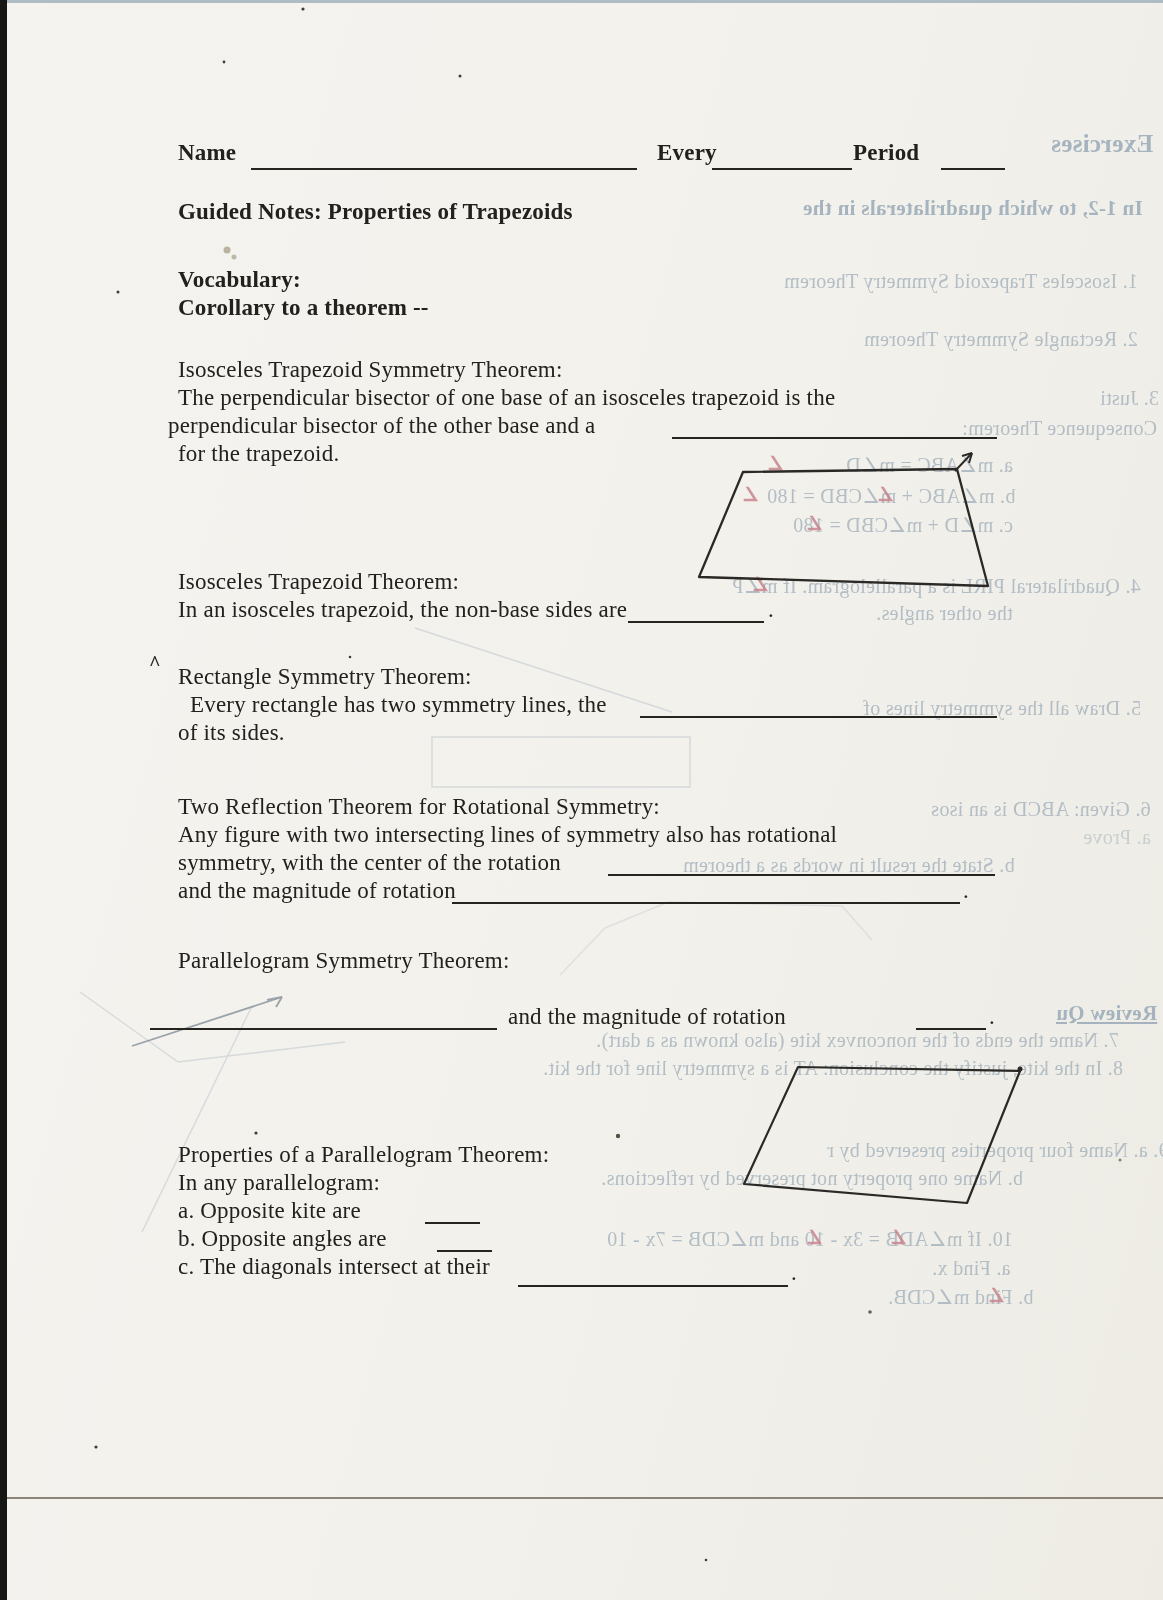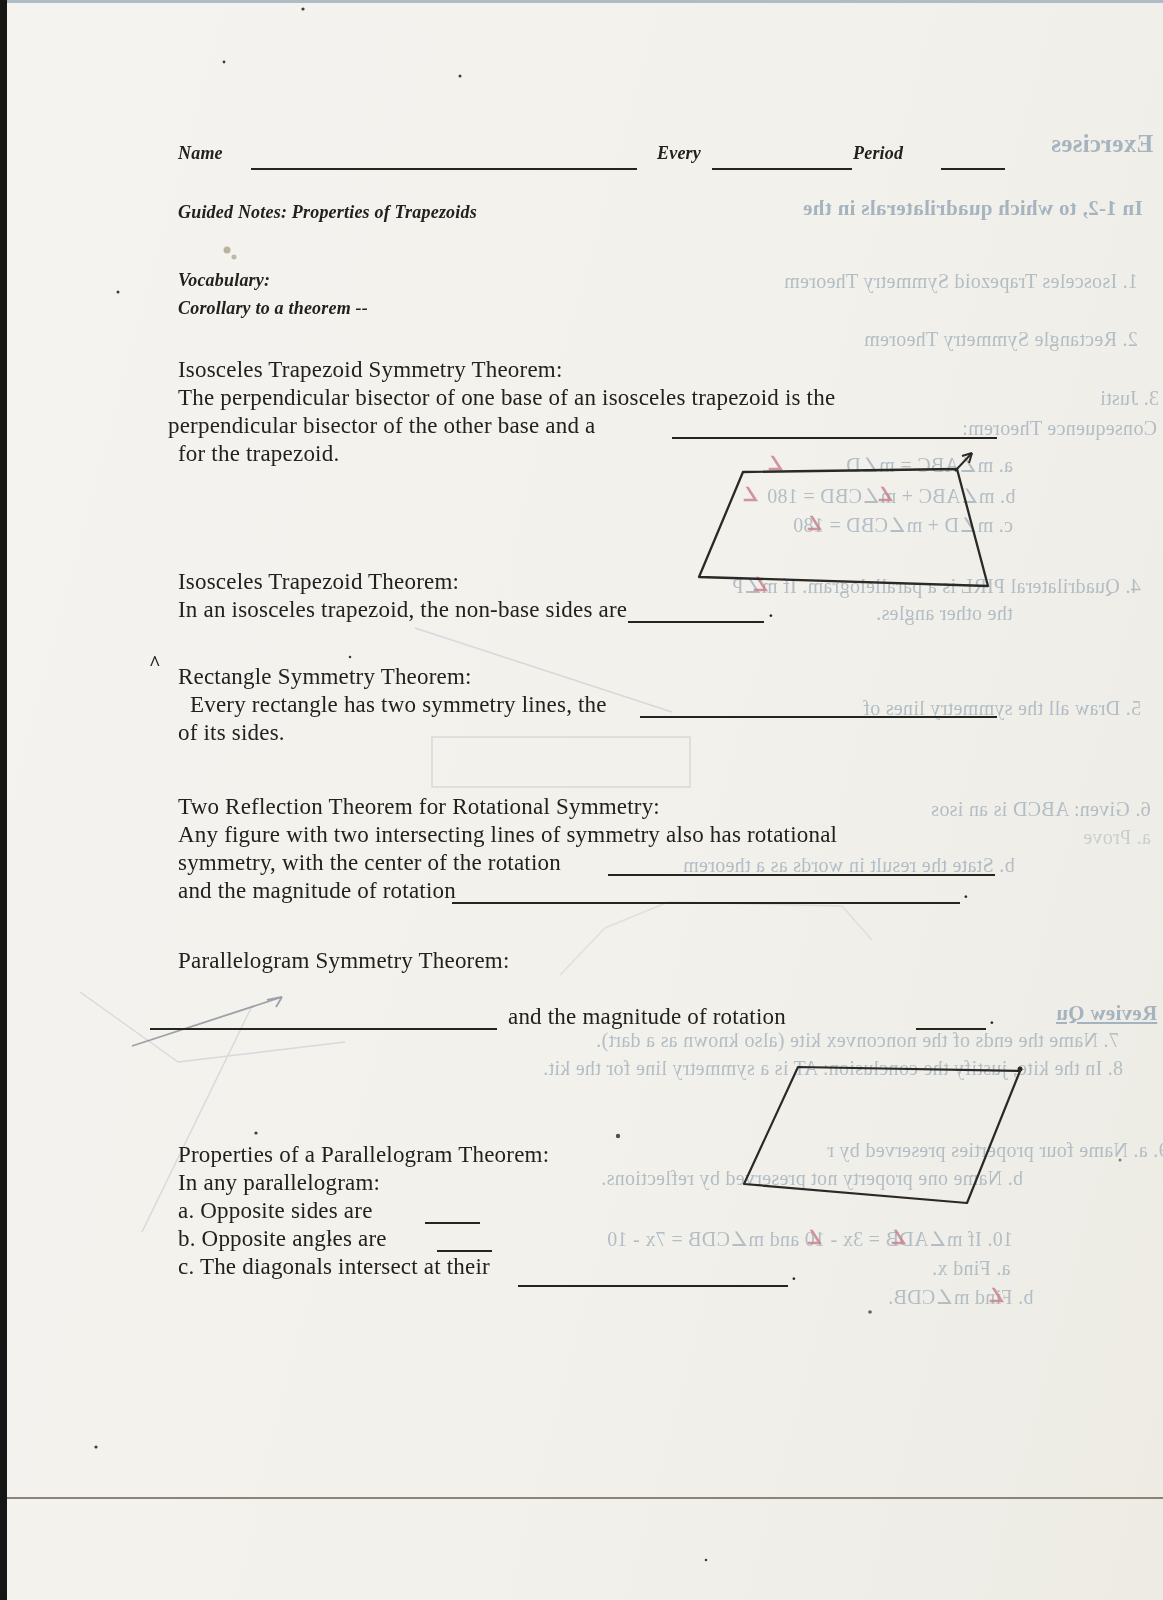--- a/index.html
+++ b/index.html
@@ -2,21 +2,21 @@
 <html><head>
 <meta charset="utf-8">
 <style>
   html,body{margin:0;padding:0;background:#888;}
   #page{
     position:relative;width:1163px;height:1600px;overflow:hidden;
     background:linear-gradient(105deg,#f4f3ef 0%,#f2f1ec 55%,#edebe4 100%);
     font-family:"Liberation Serif", serif;color:#23211d;
   }
   .tl{position:absolute;font-size:23px;line-height:26px;white-space:nowrap;letter-spacing:.2px;z-index:3;}
-  .b{font-weight:bold;font-size:18px;font-style:italic;}
+  .b{font-weight:bold;font-size:23px;}
   .u{position:absolute;height:0;border-bottom:2px solid #26241f;z-index:3;}
   .bleed{position:absolute;transform:scaleX(-1);color:#a8b5bf;font-size:20px;
          white-space:nowrap;opacity:.85;letter-spacing:.3px;z-index:1;}
   .bleedb{font-weight:bold;color:#99aab8;font-size:21px;}
   .ul2{text-decoration:underline;}
   .angle{position:absolute;transform:scaleX(-1);color:#c77f8a;font-size:19px;opacity:.8;z-index:2;font-weight:bold;}
   svg.overlay{position:absolute;left:0;top:0;z-index:2;pointer-events:none;}
   .caret{position:absolute;font-size:20px;font-weight:bold;z-index:3;}
 </style>
 </head>
@@ -147,21 +147,21 @@
   <span class="tl" style="left:963px;top:878px">.</span>
 
   <span class="tl" style="left:178px;top:948px">Parallelogram Symmetry Theorem:</span>
   <div class="u" style="left:150px;top:1028px;width:347px"></div>
   <span class="tl" style="left:508px;top:1004px">and the magnitude of rotation</span>
   <div class="u" style="left:916px;top:1028px;width:70px"></div>
   <span class="tl" style="left:989px;top:1004px">.</span>
 
   <span class="tl" style="left:178px;top:1142px">Properties of a Parallelogram Theorem:</span>
   <span class="tl" style="left:178px;top:1170px">In any parallelogram:</span>
-  <span class="tl" style="left:178px;top:1198px">a. Opposite sides are</span>
+  <span class="tl" style="left:178px;top:1198px">a. Opposite kite are</span>
   <div class="u" style="left:425px;top:1222px;width:55px"></div>
   <span class="tl" style="left:178px;top:1226px">b. Opposite angles are</span>
   <div class="u" style="left:437px;top:1250px;width:55px"></div>
   <span class="tl" style="left:178px;top:1254px">c. The diagonals intersect at their</span>
   <div class="u" style="left:518px;top:1285px;width:270px"></div>
   <span class="tl" style="left:791px;top:1260px">.</span>
 
 </div>
 
 </body></html>

